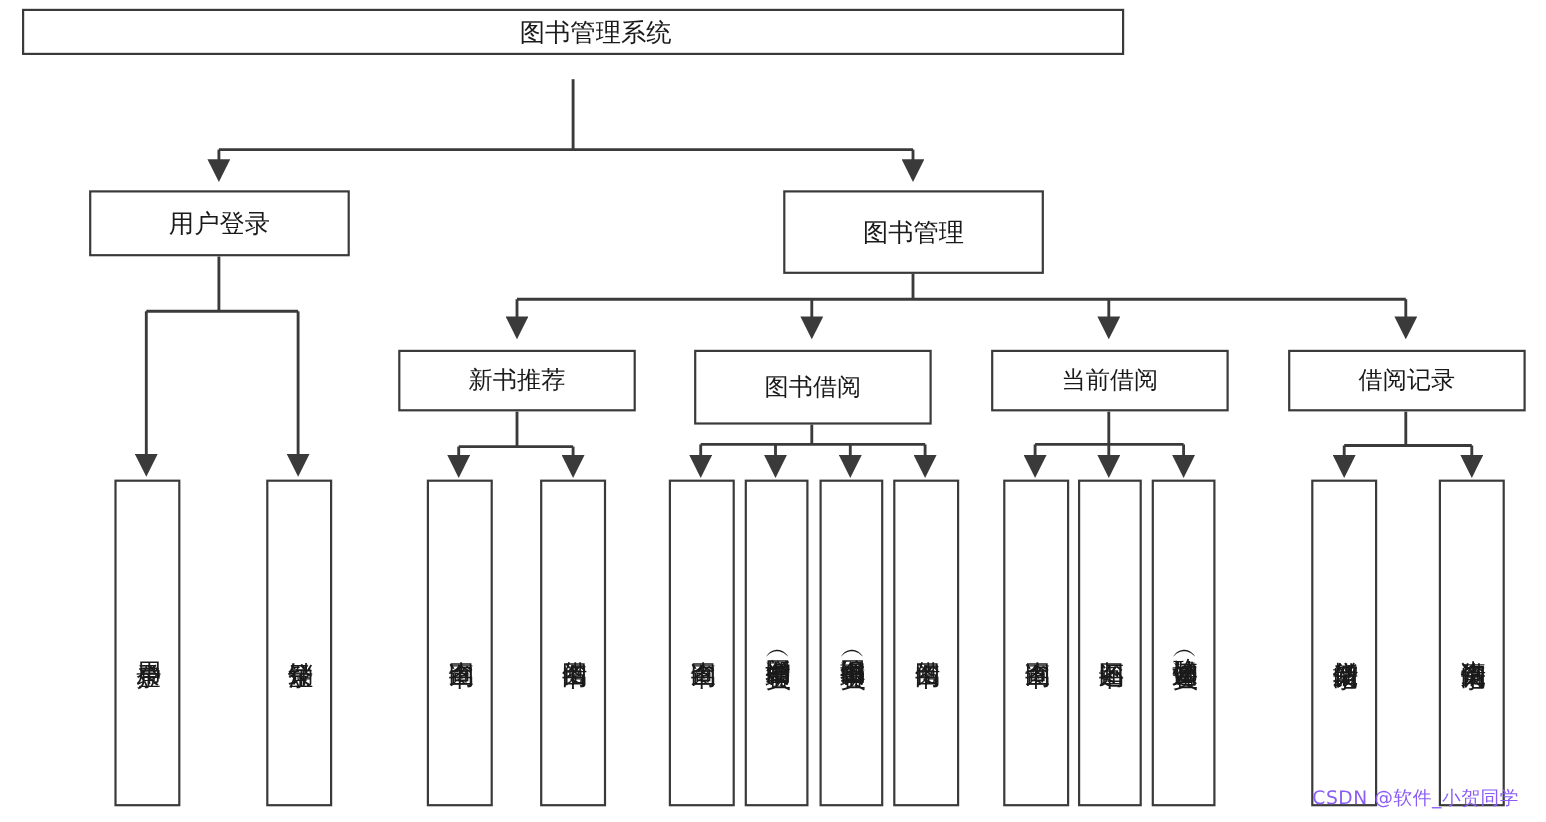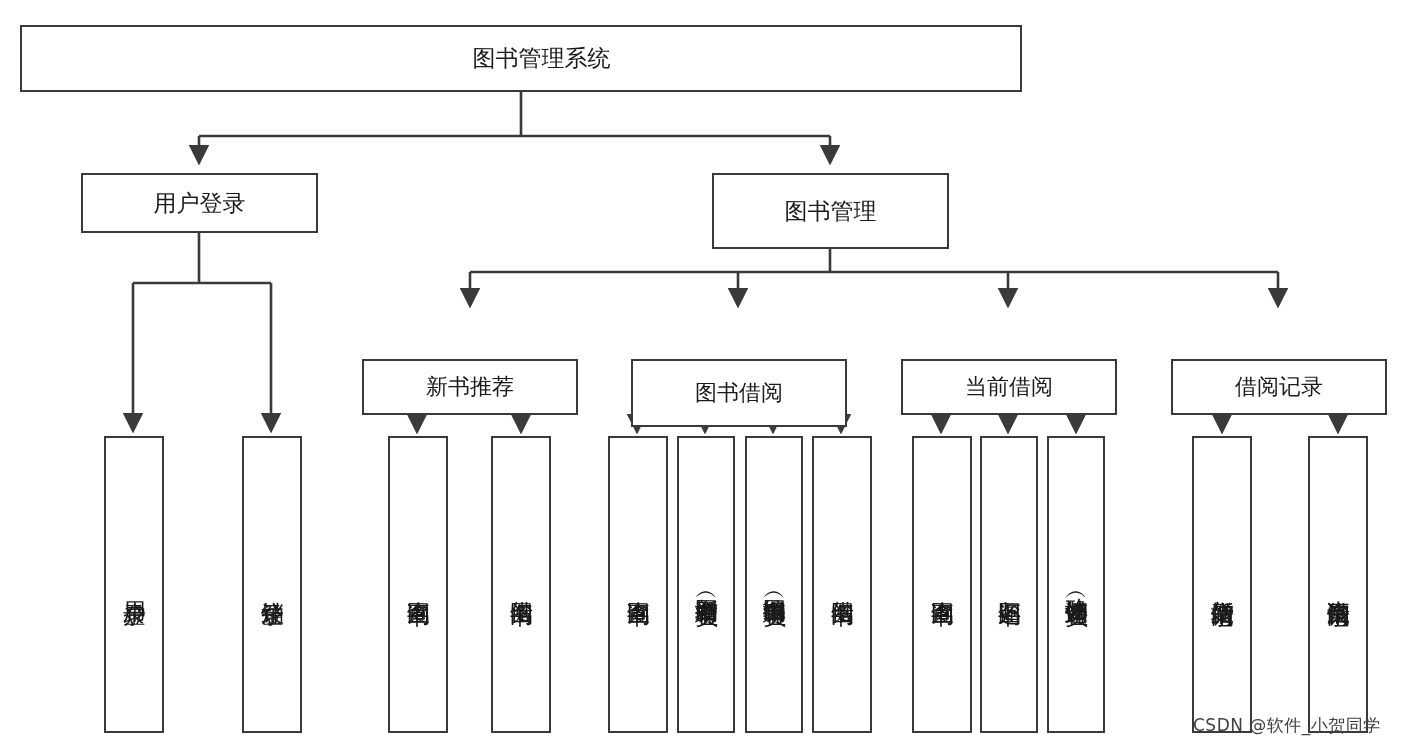--- a/index.html
+++ b/index.html
@@ -2,25 +2,25 @@
 <html><head>
 <meta charset="utf-8">
 <style>
   html,body{margin:0;padding:0;background:#ffffff;}
   body{width:1405px;height:747px;overflow:hidden;font-family:"DejaVu Sans","Liberation Sans",sans-serif;}
   #canvas{position:relative;width:1405px;height:747px;background:#fff;}
   svg.wires{position:absolute;left:0;top:0;width:1405px;height:747px;}
   .node{position:absolute;box-sizing:border-box;background:#ffffff;border:2px solid #3a3a3a;
         display:flex;align-items:center;justify-content:center;color:#1a1a1a;}
   .node.lv1{font-size:23px;}
-  .node.lv2{font-size:22px;margin-top:41px;}
+  .node.lv2{font-size:22px;}
   .node.leaf{font-size:23px;line-height:1.12;}
   .vtext{writing-mode:vertical-rl;text-orientation:upright;letter-spacing:1px;
          white-space:nowrap;display:block;}
-  .watermark{position:absolute;font-size:17px;color:#404040;left:1193px;top:714px;
+  .watermark{position:absolute;font-size:17px;color:#8b5cf6;left:1193px;top:714px;
              white-space:nowrap;letter-spacing:.5px;}
 </style>
 </head>
 <body>
 
 <div id="canvas">
 
   <svg class="wires" viewBox="0 0 1405 747" xmlns="http://www.w3.org/2000/svg">
     <defs>
       <marker id="arrow" viewBox="0 0 12 12" refX="10" refY="6" markerWidth="8" markerHeight="8" orient="auto-start-reverse">
@@ -64,21 +64,21 @@
       <path d="M 1008 404 L 1008 431" marker-end="url(#arrow)"></path>
       <path d="M 1076 404 L 1076 431" marker-end="url(#arrow)"></path>
 
       <path d="M 1278 374 L 1278 405"></path>
       <path d="M 1222 405 L 1338 405"></path>
       <path d="M 1222 405 L 1222 431" marker-end="url(#arrow)"></path>
       <path d="M 1338 405 L 1338 431" marker-end="url(#arrow)"></path>
     </g>
   </svg>
 
-  <div class="node lv1" style="left:20px;top:25px;width:1002px;height:67px;padding-left:41px;">
+  <div class="node lv1" style="left:20px;top:8px;width:1002px;height:42px;padding-left:41px;">
     <span>图书管理系统</span>
   </div>
 
   <div class="node lv1" style="left:81px;top:173px;width:237px;height:60px;">
     <span>用户登录</span>
   </div>
   <div class="node lv1" style="left:712px;top:173px;width:237px;height:76px;">
     <span>图书管理</span>
   </div>
 

